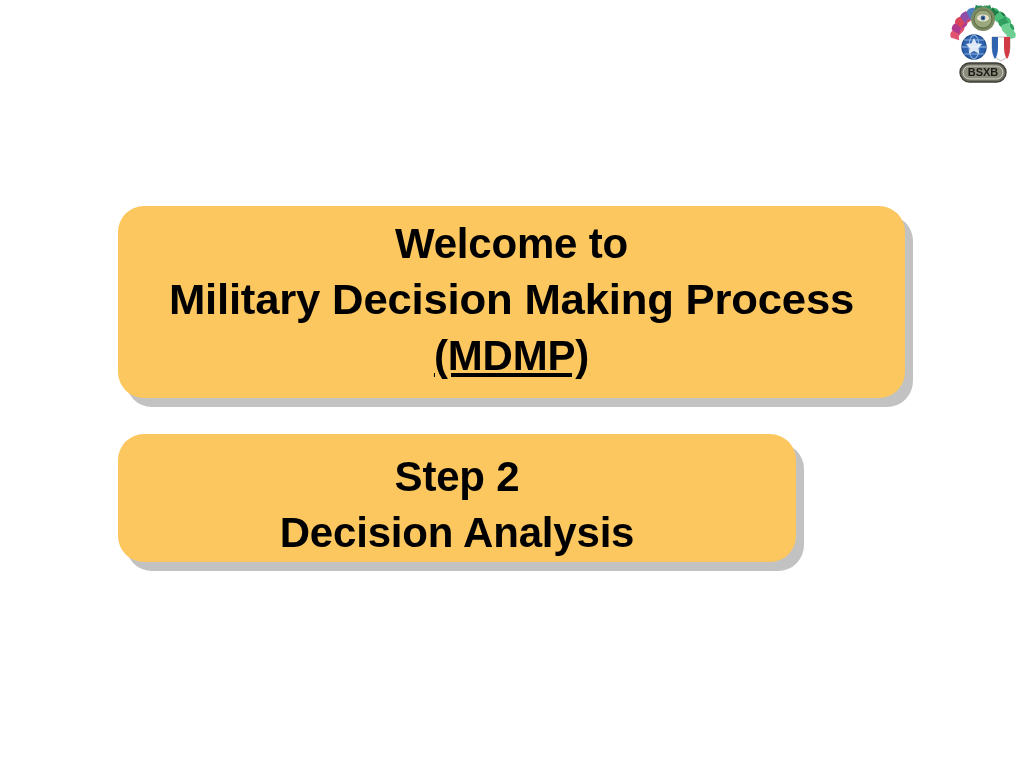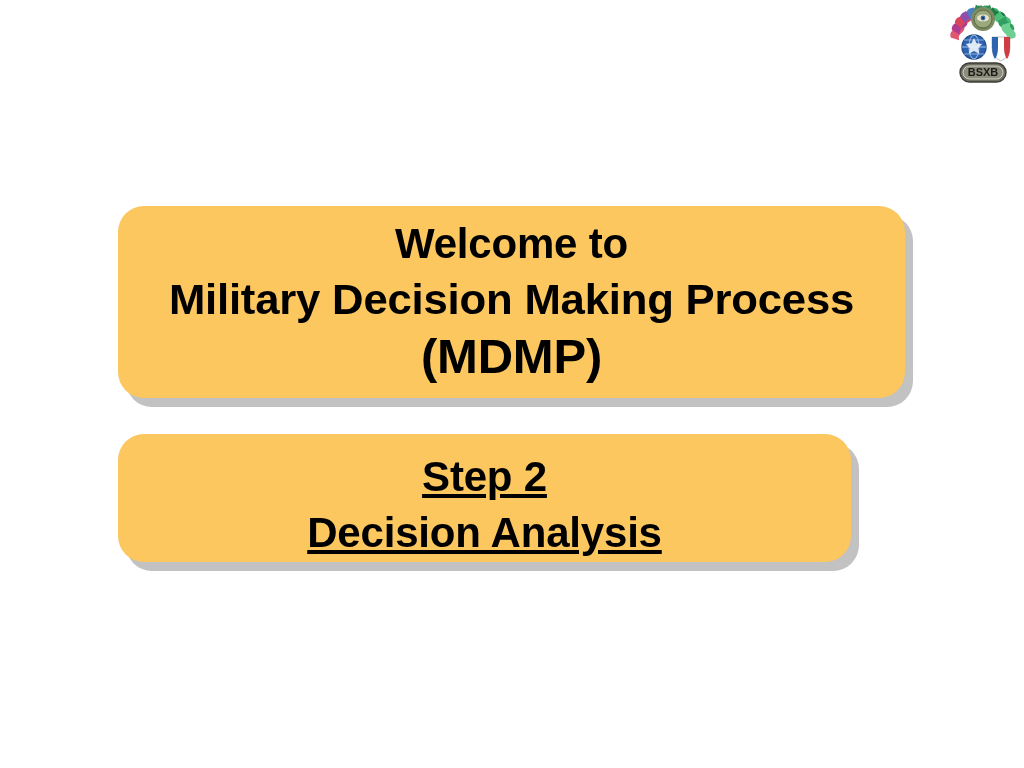--- a/index.html
+++ b/index.html
@@ -57,24 +57,23 @@
     left: 118px;
     top: 206px;
     width: 787px;
     height: 192px;
     padding: 6px 18px 10px 18px;
   }
 
   .callout-step {
     left: 118px;
     top: 434px;
-    width: 733px;
+    width: 678px;
     height: 128px;
     padding: 22px 18px 8px 18px;
-    text-decoration: underline;
   }
 
   .line {
     display: block;
     width: 100%;
     text-align: center;
     color: #000000;
     font-weight: bold;
     font-family: "Liberation Sans Narrow", "Liberation Sans", sans-serif;
     font-stretch: condensed;
@@ -86,22 +85,23 @@
   .line-welcome {
     font-size: 42px;
     line-height: 56px;
   }
   .line-mdmp-main {
     font-size: 42px;
     line-height: 56px;
     transform: scaleX(1.04);
   }
   .line-mdmp-abbr {
-    font-size: 49px;
-    line-height: 56px;
+    font-size: 42px;
+    line-height: 56px;
+    text-decoration: underline;
   }
 
   
   .line-step {
     font-size: 42px;
     line-height: 56px;
   }
   .line-mission {
     font-size: 42px;
     line-height: 56px;

